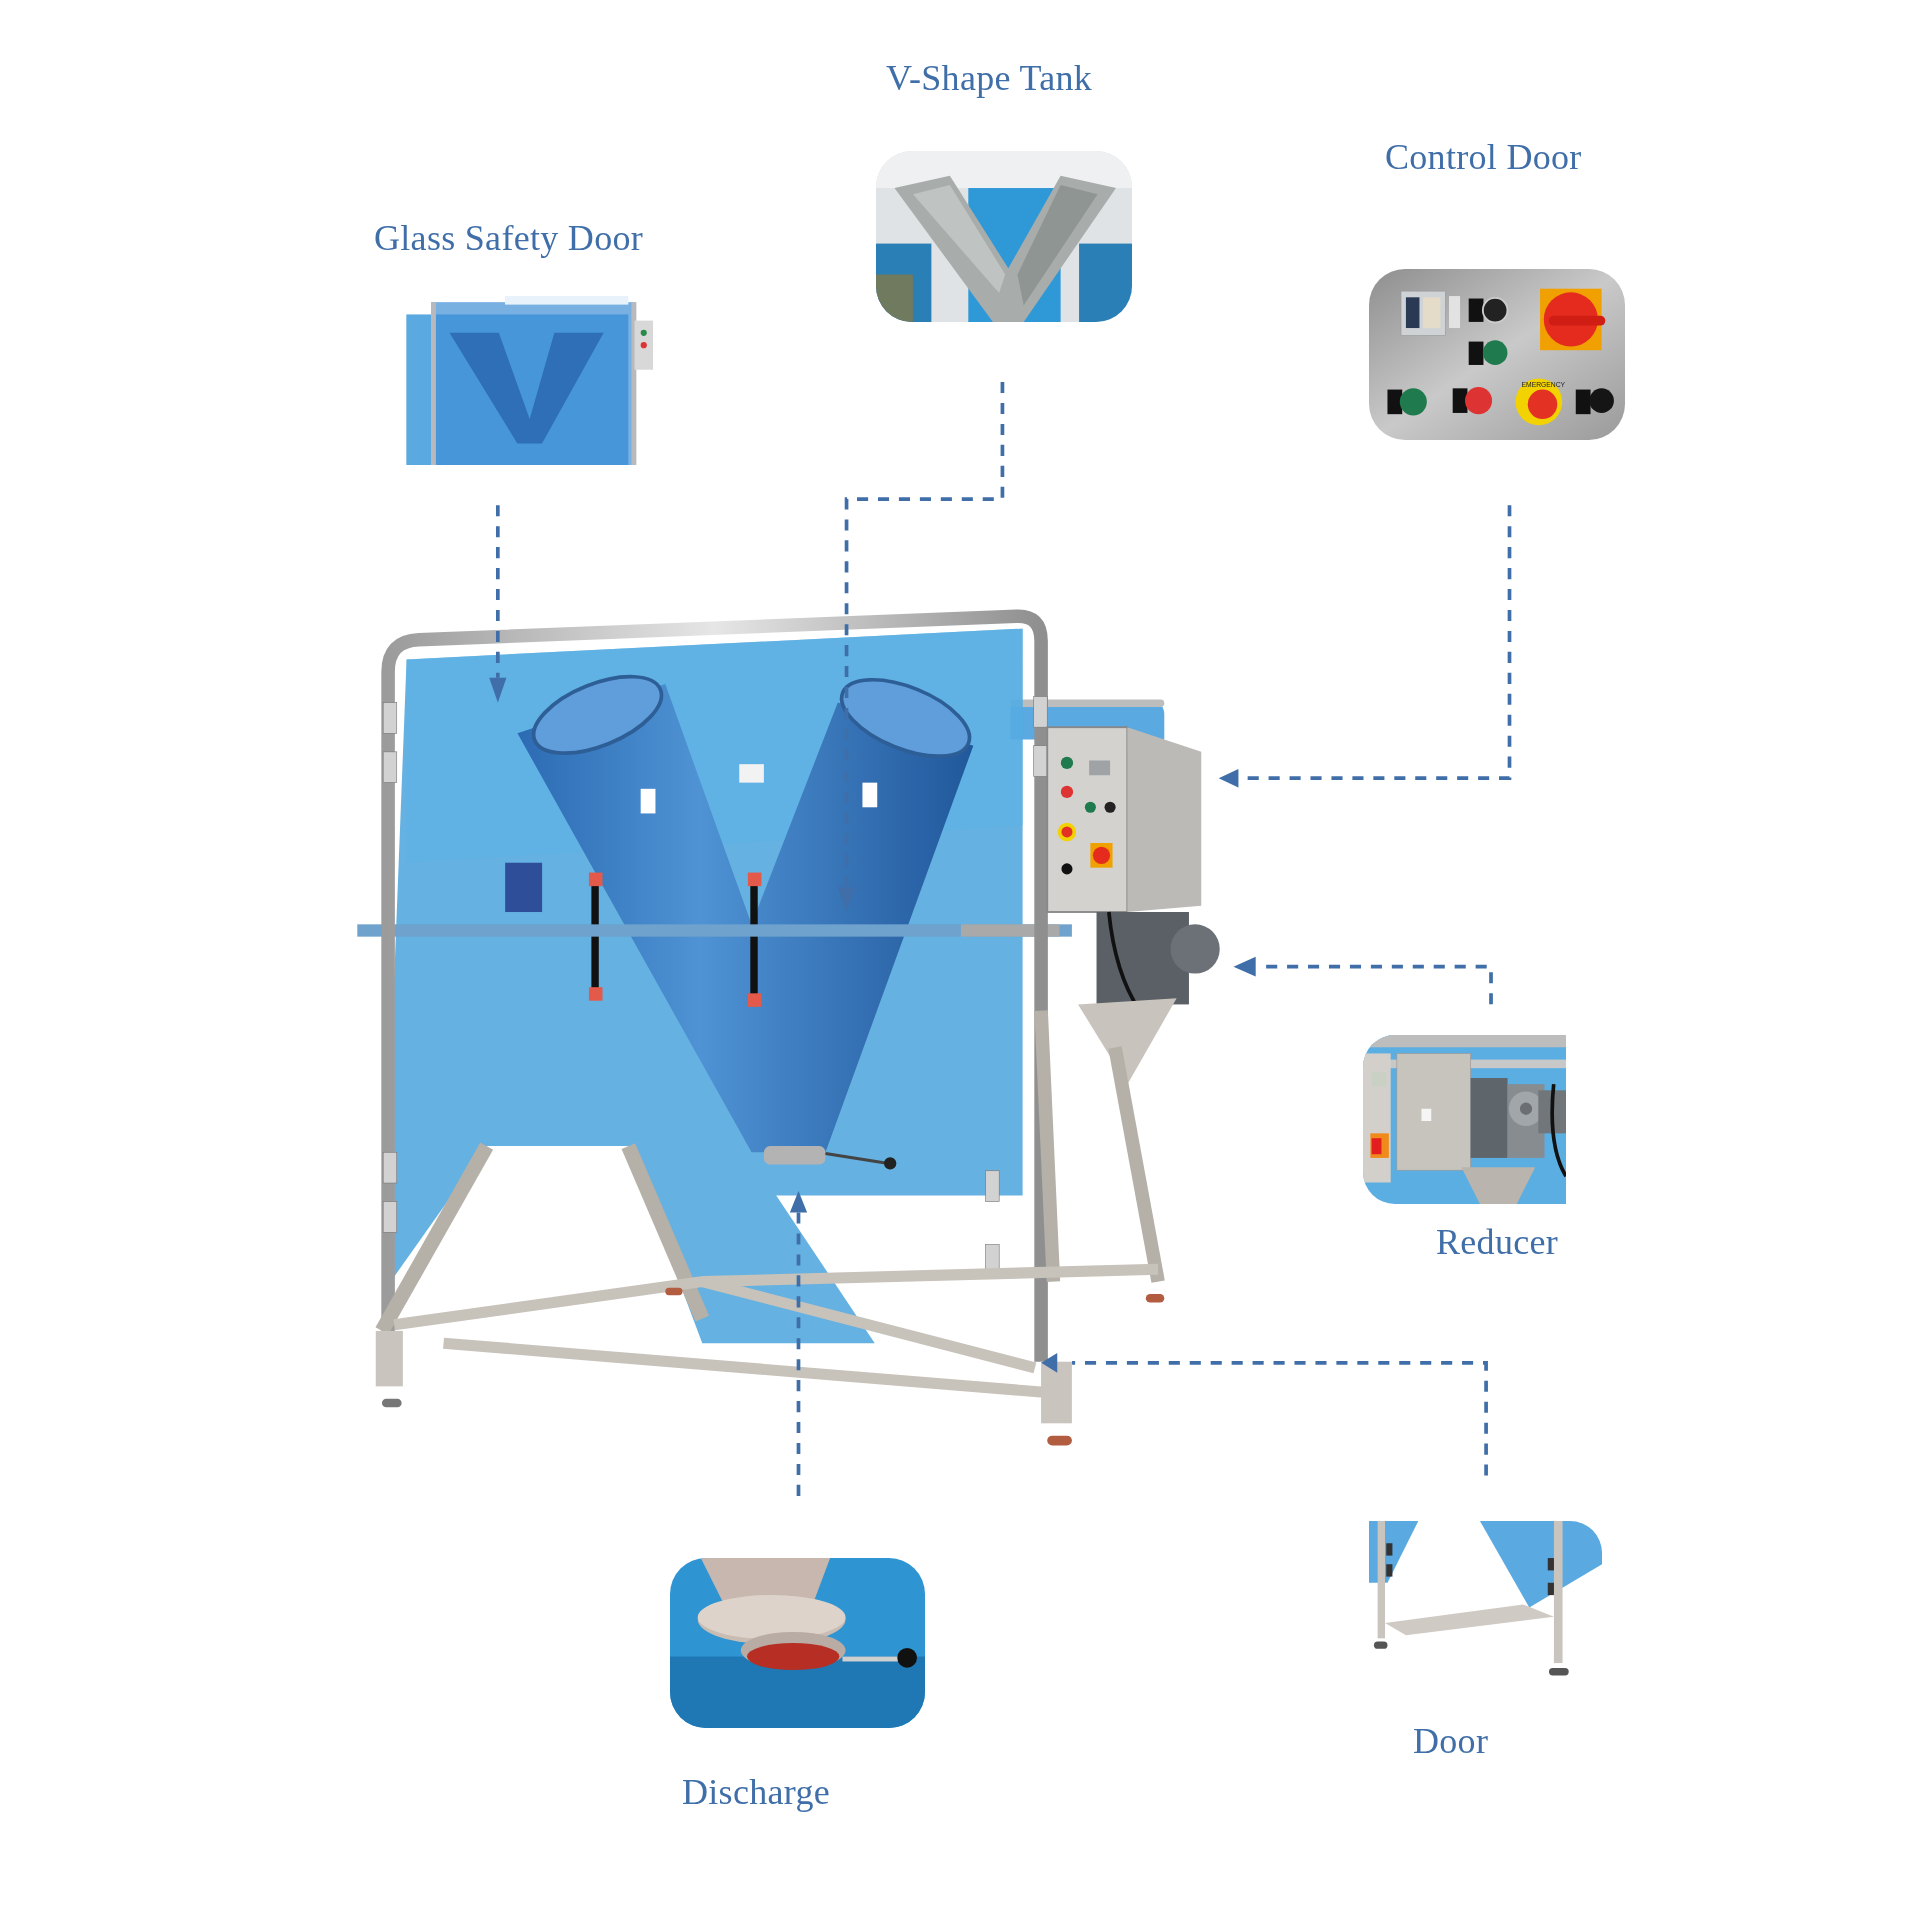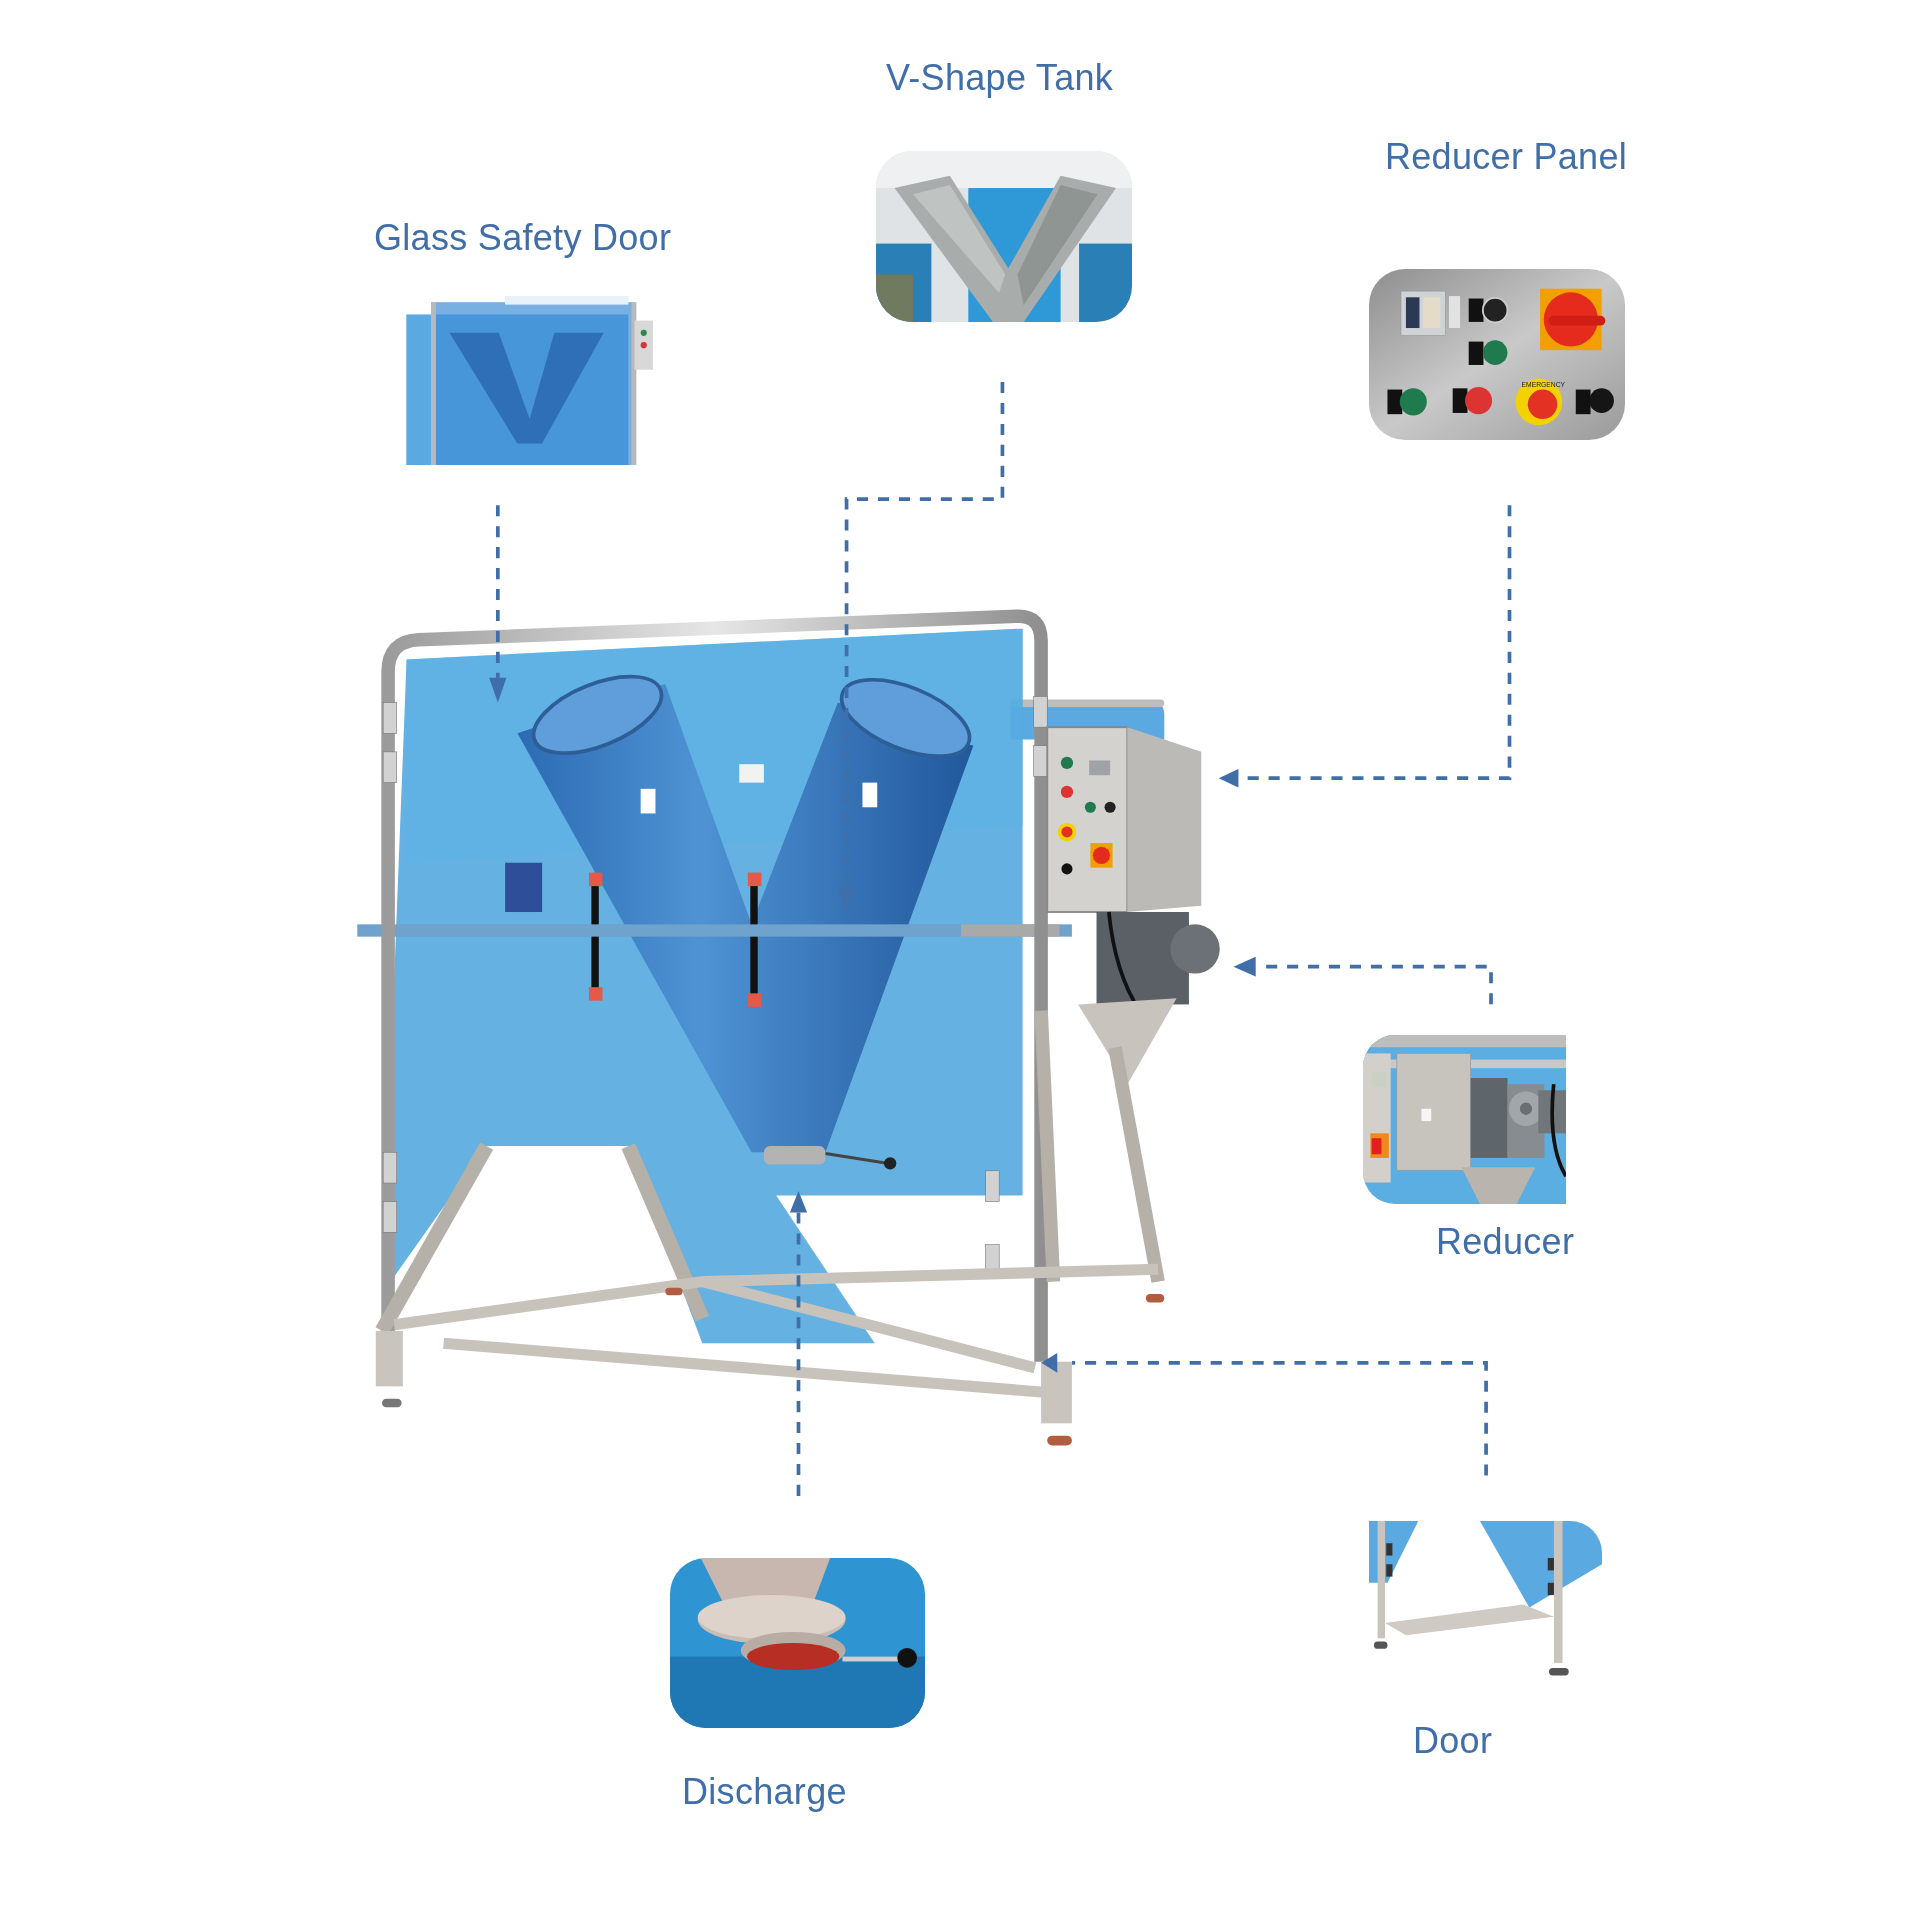--- a/index.html
+++ b/index.html
@@ -1,30 +1,30 @@
 <!DOCTYPE html>
 <html style="font-size:10px"><head>
 <meta charset="utf-8">
 <style>
   html, body { margin:0; padding:0; background:#ffffff; }
   body { width:1926px; height:1926px; position:relative; overflow:hidden;
          font-family:"Liberation Sans", sans-serif; }
   .label { position:absolute; color:#3f6ea8; font-size:36px; white-space:nowrap;
-           font-family:Liberation Sans, sans-serif; letter-spacing:0.3px; }
+           font-family:Liberation Serif, serif; letter-spacing:0.3px; }
   .thumb { position:absolute; border-radius:35px; overflow:hidden; }
   .thumb svg { width:100%; height:100%; display:block; }
   #overlay { position:absolute; left:0; top:0; width:1926px; height:1926px; pointer-events:none; }
   #machine { position:absolute; left:357px; top:604px; width:900px; height:961px; }
 </style>
 </head>
 <body>
 
 <div class="label" style="left:886px; top:57px;">V-Shape Tank</div>
 <div class="label" style="left:374px; top:217px;">Glass Safety Door</div>
-<div class="label" style="left:1385px; top:136px;">Reducer Panel</div>
+<div class="label" style="left:1385px; top:136px;">Control Door</div>
 <div class="label" style="left:1436px; top:1221px;">Reducer</div>
 <div class="label" style="left:1413px; top:1720px;">Door</div>
 <div class="label" style="left:682px; top:1771px;">Discharge</div>
 
 <div class="thumb" style="left:394px; top:296px; width:259px; height:169px; border-radius:0 0 0 0;">
   <svg viewBox="0 0 420 275" preserveAspectRatio="none">
     <rect width="420" height="275" fill="#fff"></rect>
     <rect x="20" y="30" width="360" height="245" fill="#5aa9e0"></rect>
     <rect x="60" y="10" width="330" height="265" fill="#3f8fd6" opacity="0.7"></rect>
     <rect x="60" y="10" width="8" height="265" fill="#b7b9bc"></rect>

